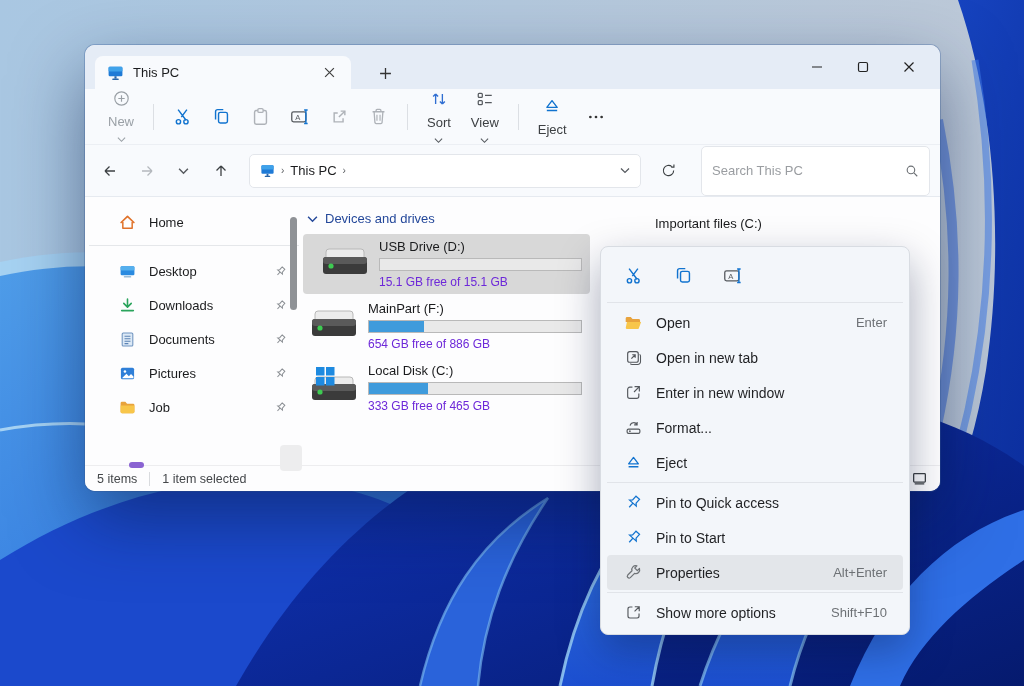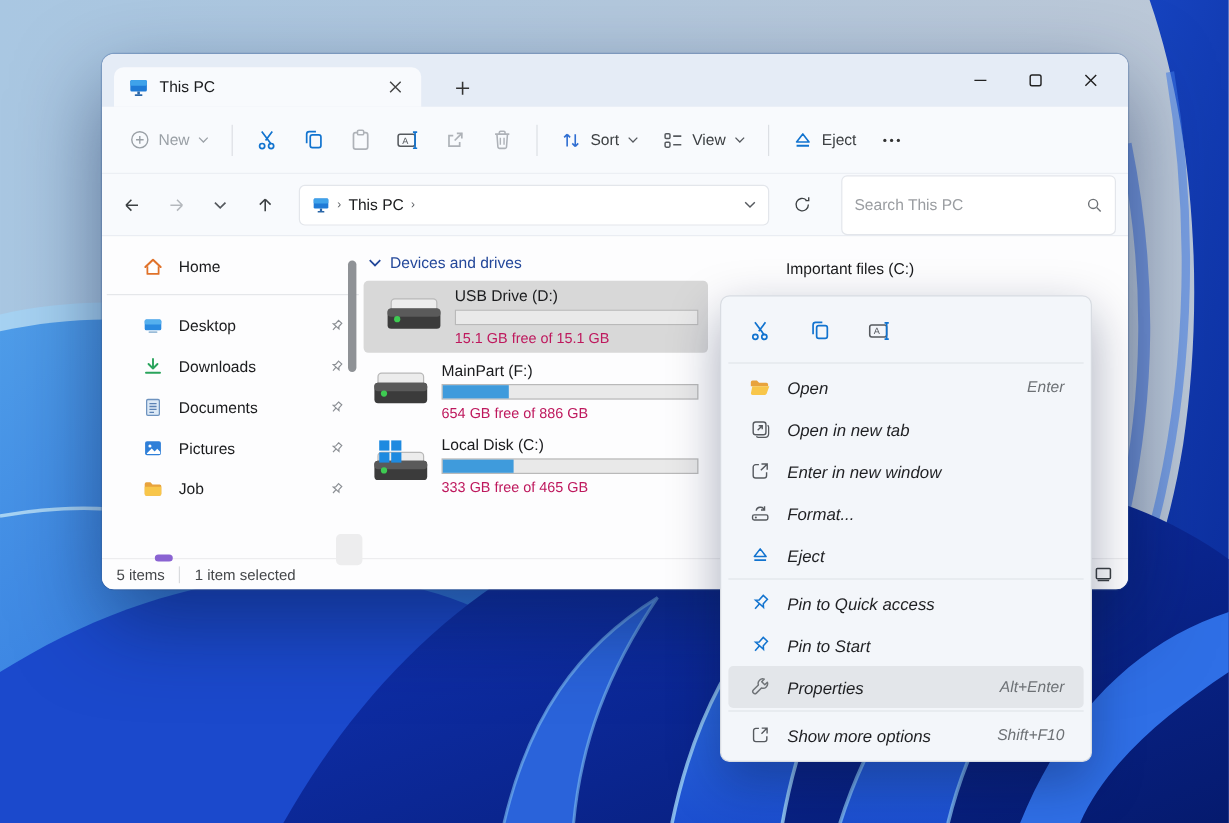--- a/index.html
+++ b/index.html
@@ -19,21 +19,21 @@
     display:flex; align-items:center; padding:0 10px 0 12px; gap:9px; }
   .tab-title { font-size:13px; color:#1b1c1e; flex:1; }
   .tab-close, .newtab-btn { width:24px; height:24px; display:flex; align-items:center; justify-content:center;
     border-radius:4px; color:#444; font-size:14px; }
   .newtab-btn { margin-left:22px; margin-bottom:4px; font-size:17px; color:#333; }
   .win-controls { position:absolute; right:8px; top:0; height:44px; display:flex; align-items:center; }
   .win-btn { width:46px; height:34px; display:flex; align-items:center; justify-content:center; color:#222; }
 
   .toolbar { height:56px; background:#f8fafd; display:flex; align-items:center; padding:0 14px; gap:2px;
     border-bottom:1px solid #eceff4; }
-  .tb-btn { display:flex; align-items:center; gap:7px; padding:8px 9px; border-radius:5px; font-size:13px; color:#3d4043; }
+  .tb-btn { display:flex; align-items:center; gap:7px; padding:8px 9px; border-radius:5px; font-size:13px; color:#3d4043;flex-direction:column; }
   .tb-btn.disabled { color:#9aa0a6; }
   .tb-sep { width:1px; height:26px; background:#dcdfe4; margin:0 8px; }
   .tb-ico { display:flex; align-items:center; justify-content:center; }
 
   .addressbar { height:52px; background:#f8fafd; display:flex; align-items:center; padding:0 10px 0 8px; gap:4px;
     border-bottom:1px solid #e6eaf0; }
   .nav-btn { width:33px; height:32px; display:flex; align-items:center; justify-content:center; border-radius:5px; }
   .breadcrumb-box { margin-left:8px; width:392px; height:34px; background:#ffffff; border:1px solid #e3e6eb;
     border-radius:5px; display:flex; align-items:center; padding:0 10px; gap:6px; font-size:13px; color:#1b1c1e; }
   .crumb-sep { color:#5a5d61; font-size:10px; }
@@ -58,37 +58,37 @@
   .content { flex:1; position:relative; padding-top:14px; }
   .group-header { display:flex; align-items:center; gap:7px; font-size:13px; color:#24489a; padding-left:4px; }
   .tiles { margin-top:8px; position:relative; }
   .tile { width:287px; display:flex; align-items:center; gap:8px; padding:5px 8px 5px 5px; border-radius:4px; margin-bottom:2px; }
   .tile.selected { background:#d8d8d8;padding-left:16px; }
   .tile-icon { width:52px; height:44px; position:relative; flex:none; }
   .tile-text { flex:1; }
   .tile-name { font-size:13px; color:#1a1b1d; margin-bottom:4px; }
   .tile-bar { height:13px; background:#e9e9e9; border:1px solid #b9b9b9; margin-bottom:4px; position:relative; }
   .tile-bar .fill { height:100%; background:#3f9bdc; }
-  .tile-caption { font-size:12px; color:#be185d; }
+  .tile-caption { font-size:12px; color:#6d28d9; }
   .occluded-label { position:absolute; left:352px; top:19px; font-size:13px; color:#1a1b1d; }
 
   .statusbar { height:26px; border-top:1px solid #ededef; display:flex; align-items:center; padding:0 12px; gap:12px;
     font-size:12.5px; color:#44474a; background:#fdfdfe; }
   .status-sep { width:1px; height:14px; background:#d9dbde; }
   .status-right { margin-left:auto; display:flex; align-items:center; }
 
   
   .ctx-menu { position:absolute; left:600px; top:246px; width:310px; z-index:20; background:#f3f6fa;
     border:1px solid #d8dce2; border-radius:8px; padding:4px;
     box-shadow:0 16px 42px rgba(8,20,60,.35); }
   .ctx-iconrow { display:flex; align-items:center; gap:14px; padding:8px 6px 9px 10px; }
   .ctx-iconbtn { width:36px; height:32px; display:flex; align-items:center; justify-content:center; border-radius:4px; }
   .ctx-sep { height:1px; background:#e1e4e9; margin:2px 2px; }
   .ctx-item { height:35px; display:flex; align-items:center; gap:14px; padding:0 16px 0 17px; margin:0 2px;
-    border-radius:4px; font-size:14px; color:#1f2023;font-style:italic; }
+    border-radius:4px; font-size:14px; color:#1f2023; }
   .ctx-item.hover { background:#e3e6ea; }
   .ctx-item .lbl { flex:1; }
   .ctx-item .sc { font-size:13px; color:#6d7175; }
   .ctx-ico { width:18px; display:flex; align-items:center; justify-content:center; flex:none; }
 </style>
 </head>
 <body>
 
 <div class="stage">
 

